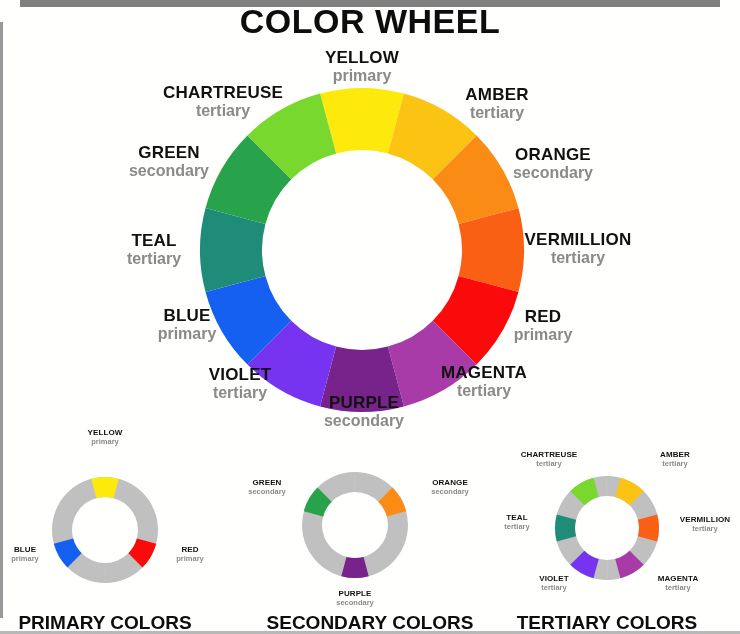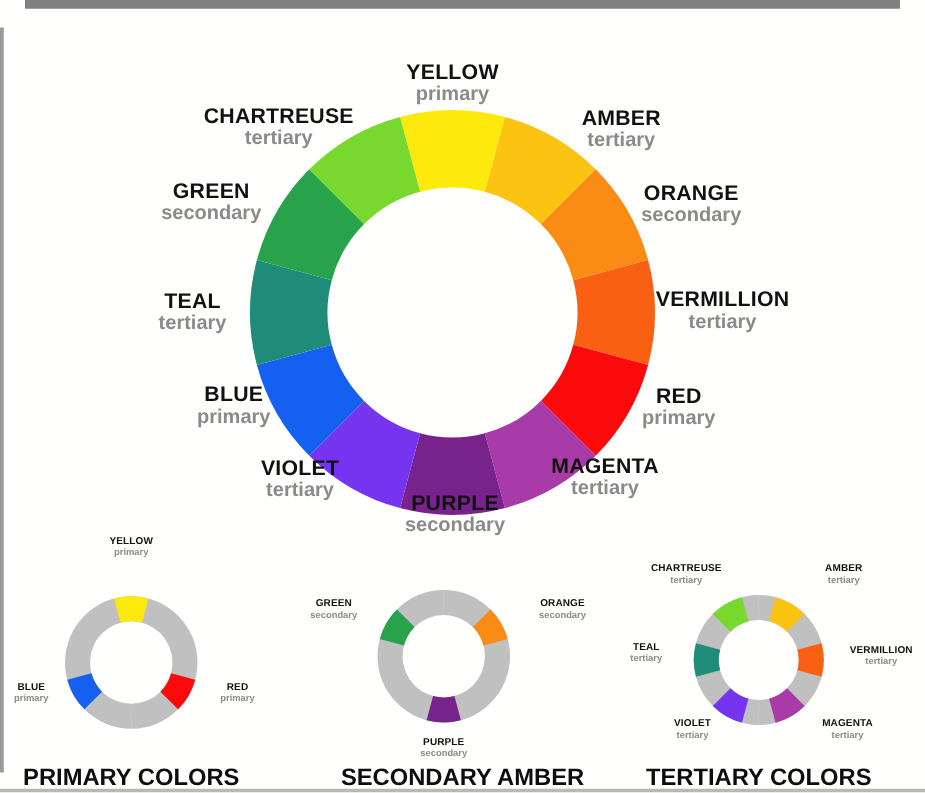--- a/index.html
+++ b/index.html
@@ -116,20 +116,21 @@
 </style>
 </head>
 <body>
 
 <div id="stage">
 
   <div class="top-bar"></div>
   <div class="left-edge"></div>
   <div class="bottom-edge"></div>
 
+  <div id="title">COLOR WHEEL</div>
 
   <svg id="main-wheel-svg" width="344" height="344" viewBox="0 0 344 344">
       <path d="M 130.07131469339163 13.520016141170942 A 162 162 0 0 1 213.92868530660837 13.520016141170942 L 197.88190451025207 73.40741737109317 A 100 100 0 0 0 146.11809548974793 73.40741737109317 Z" fill="#FDE90B" stroke="none"></path>
       <path d="M 213.92868530660837 13.520016141170942 A 162 162 0 0 1 286.5512985522207 55.448701447779314 L 242.71067811865476 99.28932188134526 A 100 100 0 0 0 197.88190451025207 73.40741737109317 Z" fill="#FBC412" stroke="none"></path>
       <path d="M 286.5512985522207 55.448701447779314 A 162 162 0 0 1 328.4799838588291 128.07131469339163 L 268.5925826289068 144.11809548974793 A 100 100 0 0 0 242.71067811865476 99.28932188134526 Z" fill="#FA8C16" stroke="none"></path>
       <path d="M 328.4799838588291 128.07131469339163 A 162 162 0 0 1 328.4799838588291 211.92868530660837 L 268.5925826289068 195.88190451025207 A 100 100 0 0 0 268.5925826289068 144.11809548974793 Z" fill="#FA6014" stroke="none"></path>
       <path d="M 328.4799838588291 211.92868530660837 A 162 162 0 0 1 286.5512985522207 284.5512985522207 L 242.71067811865476 240.71067811865476 A 100 100 0 0 0 268.5925826289068 195.88190451025207 Z" fill="#FA0A0A" stroke="none"></path>
       <path d="M 286.5512985522207 284.5512985522207 A 162 162 0 0 1 213.92868530660837 326.4799838588291 L 197.88190451025207 266.5925826289068 A 100 100 0 0 0 242.71067811865476 240.71067811865476 Z" fill="#A93BA8" stroke="none"></path>
       <path d="M 213.92868530660837 326.4799838588291 A 162 162 0 0 1 130.07131469339163 326.4799838588291 L 146.11809548974793 266.5925826289068 A 100 100 0 0 0 197.88190451025207 266.5925826289068 Z" fill="#78228C" stroke="none"></path>
       <path d="M 130.07131469339163 326.4799838588291 A 162 162 0 0 1 57.448701447779314 284.5512985522207 L 101.28932188134526 240.71067811865476 A 100 100 0 0 0 146.11809548974793 266.5925826289068 Z" fill="#7633F0" stroke="none"></path>
@@ -220,21 +221,21 @@
         <div class="ty">secondary</div>
       </div>
       <div class="small-label" style="left: 305px; top: 590px; width: 100px;">
         <div class="nm">PURPLE</div>
         <div class="ty">secondary</div>
       </div>
       <div class="small-label" style="left: 217px; top: 479px; width: 100px;">
         <div class="nm">GREEN</div>
         <div class="ty">secondary</div>
       </div>
-      <div class="caption" style="left: 230px; top: 612px; width: 280px;">SECONDARY AMBER</div>
+      <div class="caption" style="left: 230px; top: 612px; width: 280px;">SECONDARY COLORS</div>
       <svg class="small-wheel-svg" width="108" height="108" viewBox="0 0 108 108" style="left: 553px; top: 474px;">
         <path d="M 54 2 A 52 52 0 0 1 54.09075707502671 105.99992079949095 L 54.05585050770875 85.9999512612252 A 32 32 0 0 0 54 22 Z M 54 106 A 52 52 0 0 1 53.909242924973285 2.0000792005090418 L 53.94414949229125 22.000048738774794 A 32 32 0 0 0 54 86 Z" fill="#C0C0C0"></path>
         <path d="M 67.45859034533107 3.771857032968448 A 52 52 0 0 1 90.76955262170048 17.23044737829953 L 76.62741699796952 31.37258300203048 A 32 32 0 0 0 62.282209443280664 23.090373558749814 Z" fill="#FBC412"></path>
         <path d="M 104.22814296703154 40.541409654668925 A 52 52 0 0 1 104.22814296703154 67.45859034533107 L 84.90962644125018 62.282209443280664 A 32 32 0 0 0 84.90962644125018 45.717790556719336 Z" fill="#FA6014"></path>
         <path d="M 90.76955262170048 90.76955262170047 A 52 52 0 0 1 67.45859034533107 104.22814296703154 L 62.282209443280664 84.90962644125018 A 32 32 0 0 0 76.62741699796952 76.62741699796952 Z" fill="#A93BA8"></path>
         <path d="M 40.54140965466892 104.22814296703154 A 52 52 0 0 1 17.23044737829953 90.76955262170048 L 31.37258300203048 76.62741699796952 A 32 32 0 0 0 45.717790556719336 84.90962644125018 Z" fill="#7633F0"></path>
         <path d="M 3.7718570329684553 67.45859034533109 A 52 52 0 0 1 3.771857032968441 40.54140965466894 L 23.09037355874981 45.71779055671935 A 32 32 0 0 0 23.090373558749818 62.28220944328067 Z" fill="#1E8C78"></path>
         <path d="M 17.230447378299523 17.23044737829953 A 52 52 0 0 1 40.541409654668925 3.771857032968448 L 45.717790556719336 23.090373558749814 A 32 32 0 0 0 31.372583002030474 31.37258300203048 Z" fill="#78D82D"></path>
       </svg>
       <div class="small-label" style="left: 625px; top: 451px; width: 100px;">

